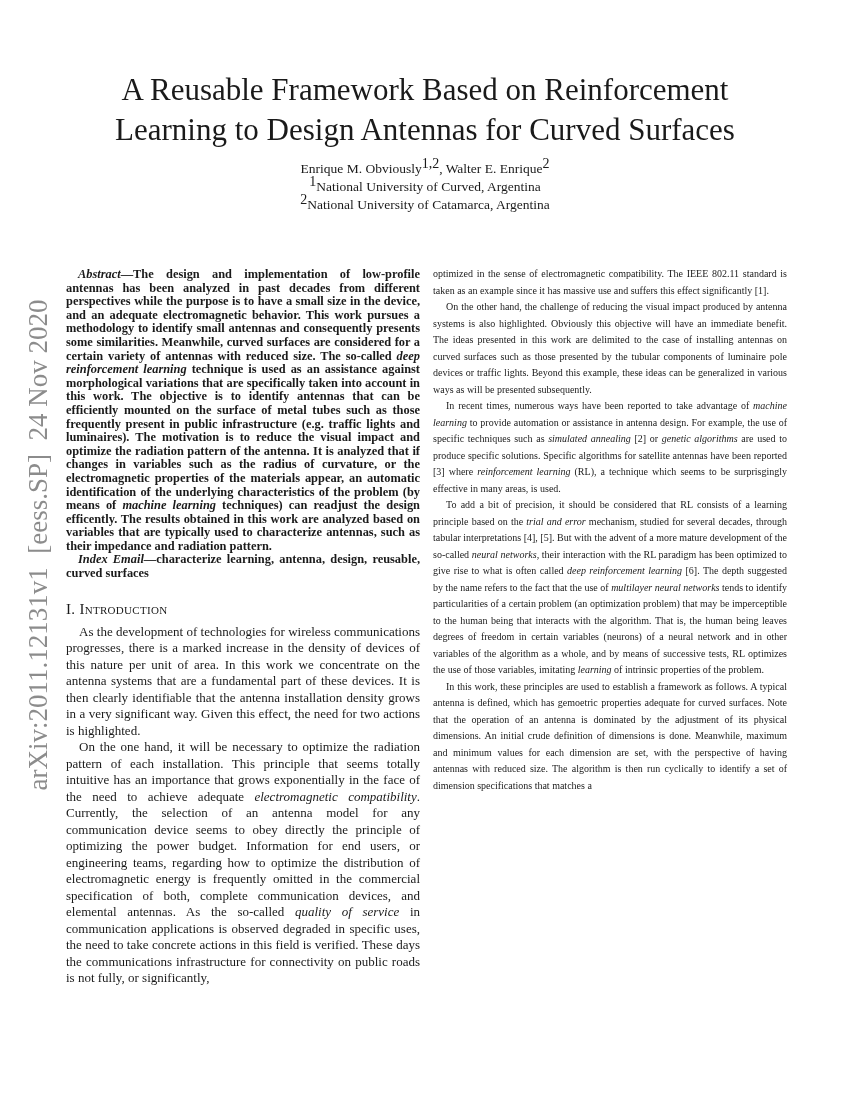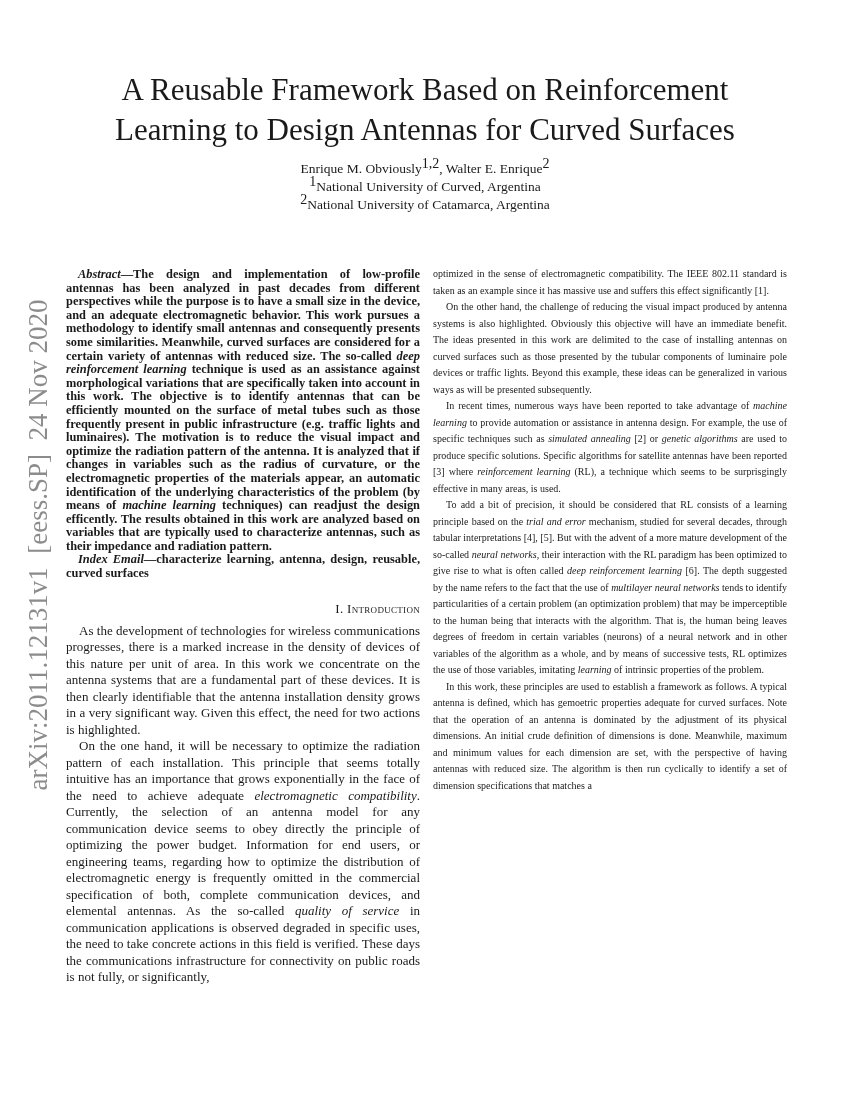--- a/index.html
+++ b/index.html
@@ -14,21 +14,21 @@
   .sidebar { position: absolute; left: 38px; top: 545px; width: 540px; height: 40px;
              transform: translate(-50%, -50%) rotate(-90deg);
              text-align: center; font-size: 27px; line-height: 40px; color: #8c8c8c;
              white-space: pre; }
   .col { position: absolute; width: 354px; text-align: justify; }
   .col-left { left: 66px; top: 268px; }
   .col-right { left: 433px; top: 266px; }
   .abstract { font-size: 12.4px; line-height: 13.6px; font-weight: bold; margin: 0; }
   .abstract p { margin: 0; text-indent: 12px; }
   .abstract i { font-weight: bold; }
-  .section-head { text-align: right; font-size: 13px; margin: 20px 0 6px 0;
+  .section-head { text-align: left; font-size: 15px; margin: 20px 0 6px 0;
                   font-variant: small-caps; letter-spacing: 0.3px; }
   .body p { margin: 0; text-indent: 13px; font-size: 13px; line-height: 16.5px; }
   .col-right.body p { font-size: 10px; }
 </style>
 </head>
 <body>
 
 <div class="sidebar">arXiv:2011.12131v1  [eess.SP]  24 Nov 2020</div>
 
 <h1 class="title">

